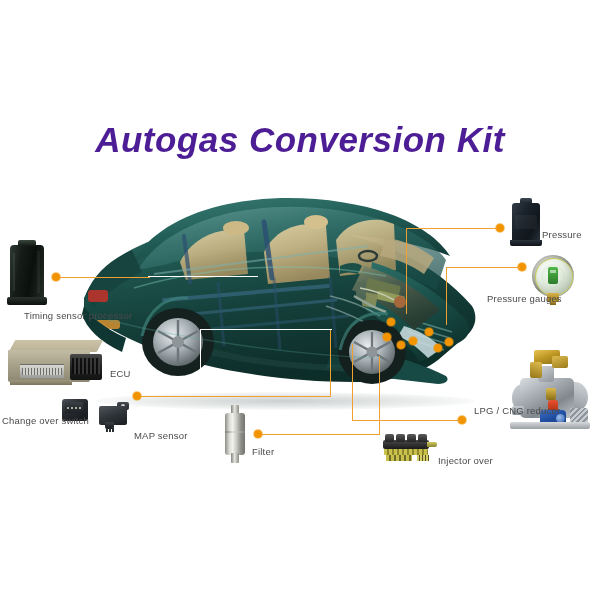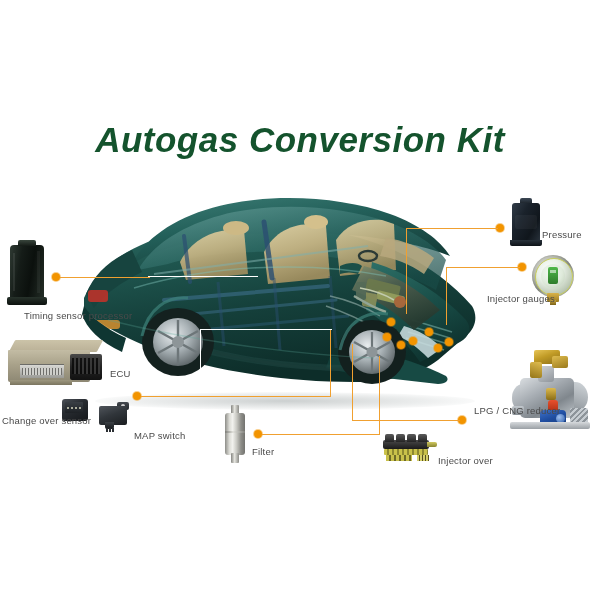--- a/index.html
+++ b/index.html
@@ -21,21 +21,21 @@
   
   #title {
     position: absolute;
     left: 0;
     top: 120px;
     width: 600px;
     text-align: center;
     font-size: 35px;
     font-weight: bold;
     font-style: italic;
-    color: #14532d;
+    color: #4c1d95;
     letter-spacing: 0.5px;
     white-space: nowrap;
   }
 
   
   .lbl {
     position: absolute;
     font-size: 9.5px;
     color: #4a4a4a;
     white-space: nowrap;
@@ -509,32 +509,32 @@
 
   <div class="part" id="cos">
     <div id="cos-body"></div>
     <div id="cos-face">
       <span class="cos-led" style="left:2px;"></span>
       <span class="cos-led" style="left:6px;"></span>
       <span class="cos-led" style="left:10px;"></span>
       <span class="cos-led" style="left:14px;"></span>
     </div>
   </div>
-  <div class="lbl" style="left:2px; top:415px;">Change over sensor</div>
+  <div class="lbl" style="left:2px; top:415px;">Change over switch</div>
 
   <div class="part" id="map">
     <div id="map-tab"></div>
     <div id="map-body"></div>
     <div id="map-nose">
       <span class="map-pin" style="left:1px;"></span>
       <span class="map-pin" style="left:4px;"></span>
       <span class="map-pin" style="left:7px;"></span>
     </div>
   </div>
-  <div class="lbl" style="left:134px; top:430px;">MAP switch</div>
+  <div class="lbl" style="left:134px; top:430px;">MAP sensor</div>
 
   <div class="dot" style="left:133px; top:392px;"></div>
   <div class="ln h" style="left:141px; top:396px; width:190px;"></div>
   <div class="ln v" style="left:330px; top:330px; height:66px;"></div>
   <div class="ln w h" style="left:200px; top:329px; width:132px;"></div>
   <div class="ln w v" style="left:200px; top:329px; height:52px;"></div>
 
   <div class="part" id="filter">
     <div id="filter-top"></div>
     <div id="filter-body"></div>
@@ -575,21 +575,21 @@
     <div id="gauge-ring"></div>
     <div id="gauge-edge"></div>
     <div id="gauge-face"></div>
     <div id="gauge-green"></div>
     <div id="gauge-nut"></div>
     <div id="gauge-stem"></div>
   </div>
   <div class="dot" style="left:518px; top:263px;"></div>
   <div class="ln h" style="left:446px; top:267px; width:74px;"></div>
   <div class="ln v" style="left:446px; top:267px; height:58px;"></div>
-  <div class="lbl" style="left:487px; top:293px;">Injector gauges</div>
+  <div class="lbl" style="left:487px; top:293px;">Pressure gauges</div>
 
   <div class="part" id="red">
     <div id="red-lobe-l"></div>
     <div id="red-lobe-r"></div>
     <div id="red-body"></div>
     <div id="red-neck"></div>
     <div id="red-brass1"></div>
     <div id="red-brass2"></div>
     <div id="red-brass3"></div>
     <div id="red-brass4"></div>

